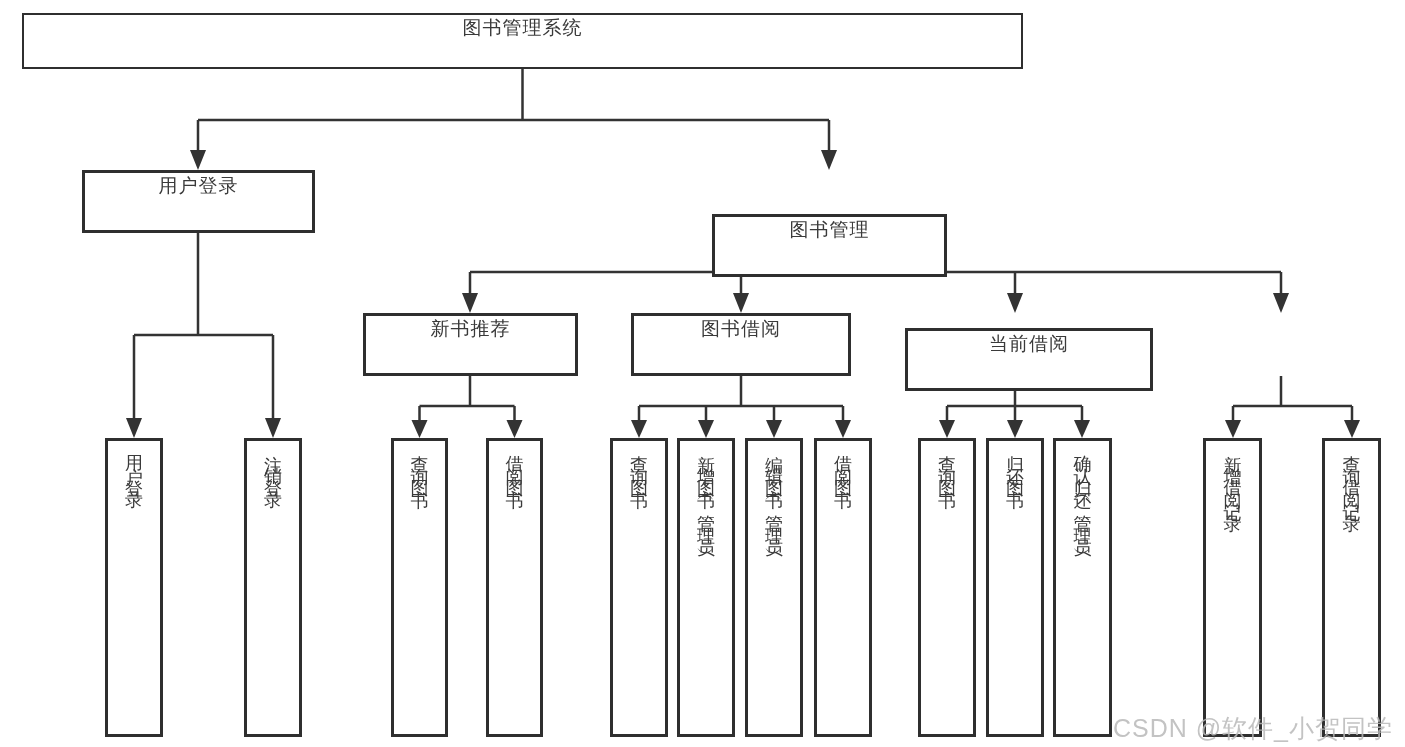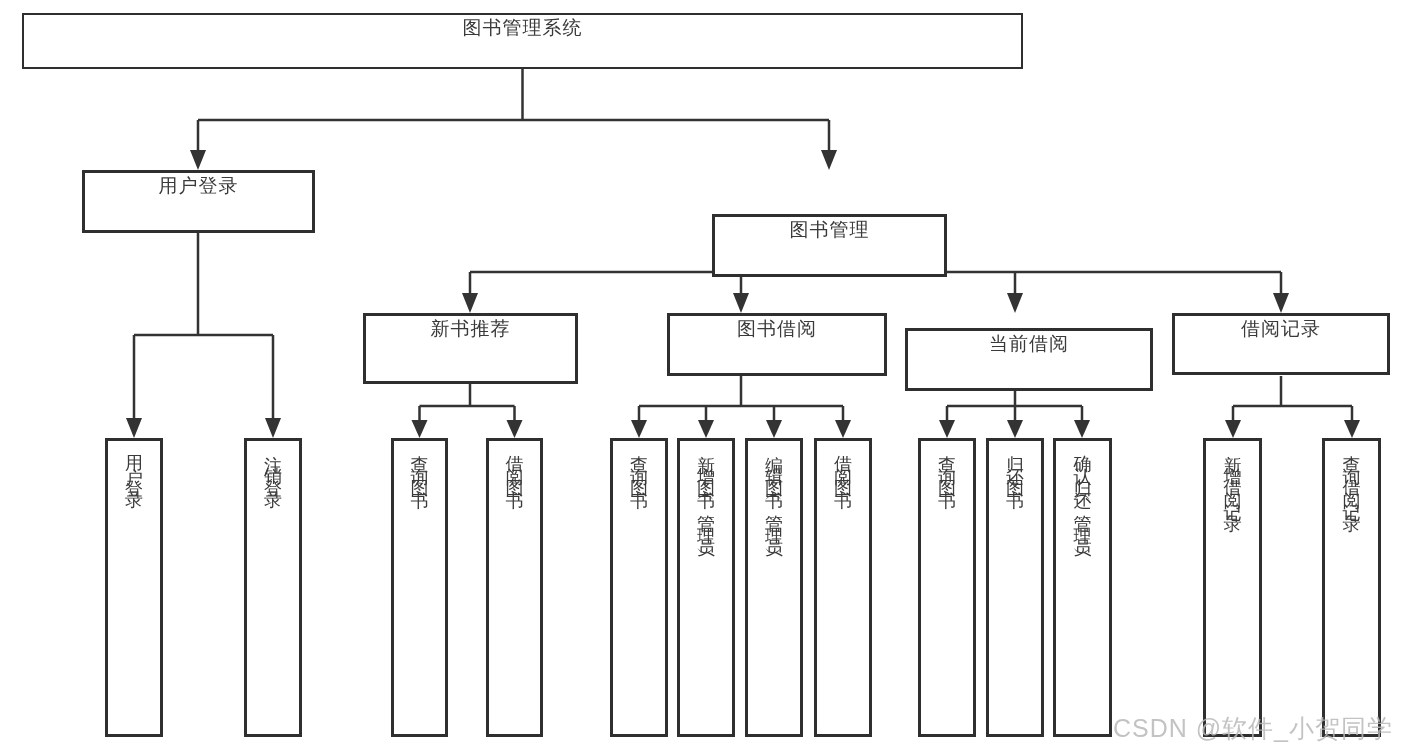--- a/index.html
+++ b/index.html
@@ -77,31 +77,28 @@
     <span>图书管理系统</span>
   </div>
 
   <div class="node" style="left:82px;top:170px;width:233px;height:63px;">
     <span>用户登录</span>
   </div>
   <div class="node" style="left:712px;top:170px;width:235px;height:63px;margin-top:44px;">
     <span>图书管理</span>
   </div>
 
-  <div class="node" style="left:363px;top:313px;width:215px;height:71px;">
+  <div class="node" style="left:363px;top:313px;width:215px;height:63px;">
     <span>新书推荐</span>
   </div>
-  <div class="node" style="left:631px;top:313px;width:220px;height:63px;margin-left:36px;">
+  <div class="node" style="left:631px;top:313px;width:220px;height:63px;">
     <span>图书借阅</span>
   </div>
   <div class="node" style="left:905px;top:328px;width:248px;height:63px;">
     <span>当前借阅</span>
-  </div>
-  <div class="node" style="left:1172px;top:313px;width:218px;height:62px;">
-    <span>借阅记录</span>
   </div>
 
   <div class="node leaf" style="left:105px;top:438px;width:58px;height:299px;">
     <span>用户登录</span>
   </div>
   <div class="node leaf" style="left:244px;top:438px;width:58px;height:299px;">
     <span>注销登录</span>
   </div>
 
   <div class="node leaf" style="left:391px;top:438px;width:57px;height:299px;">

